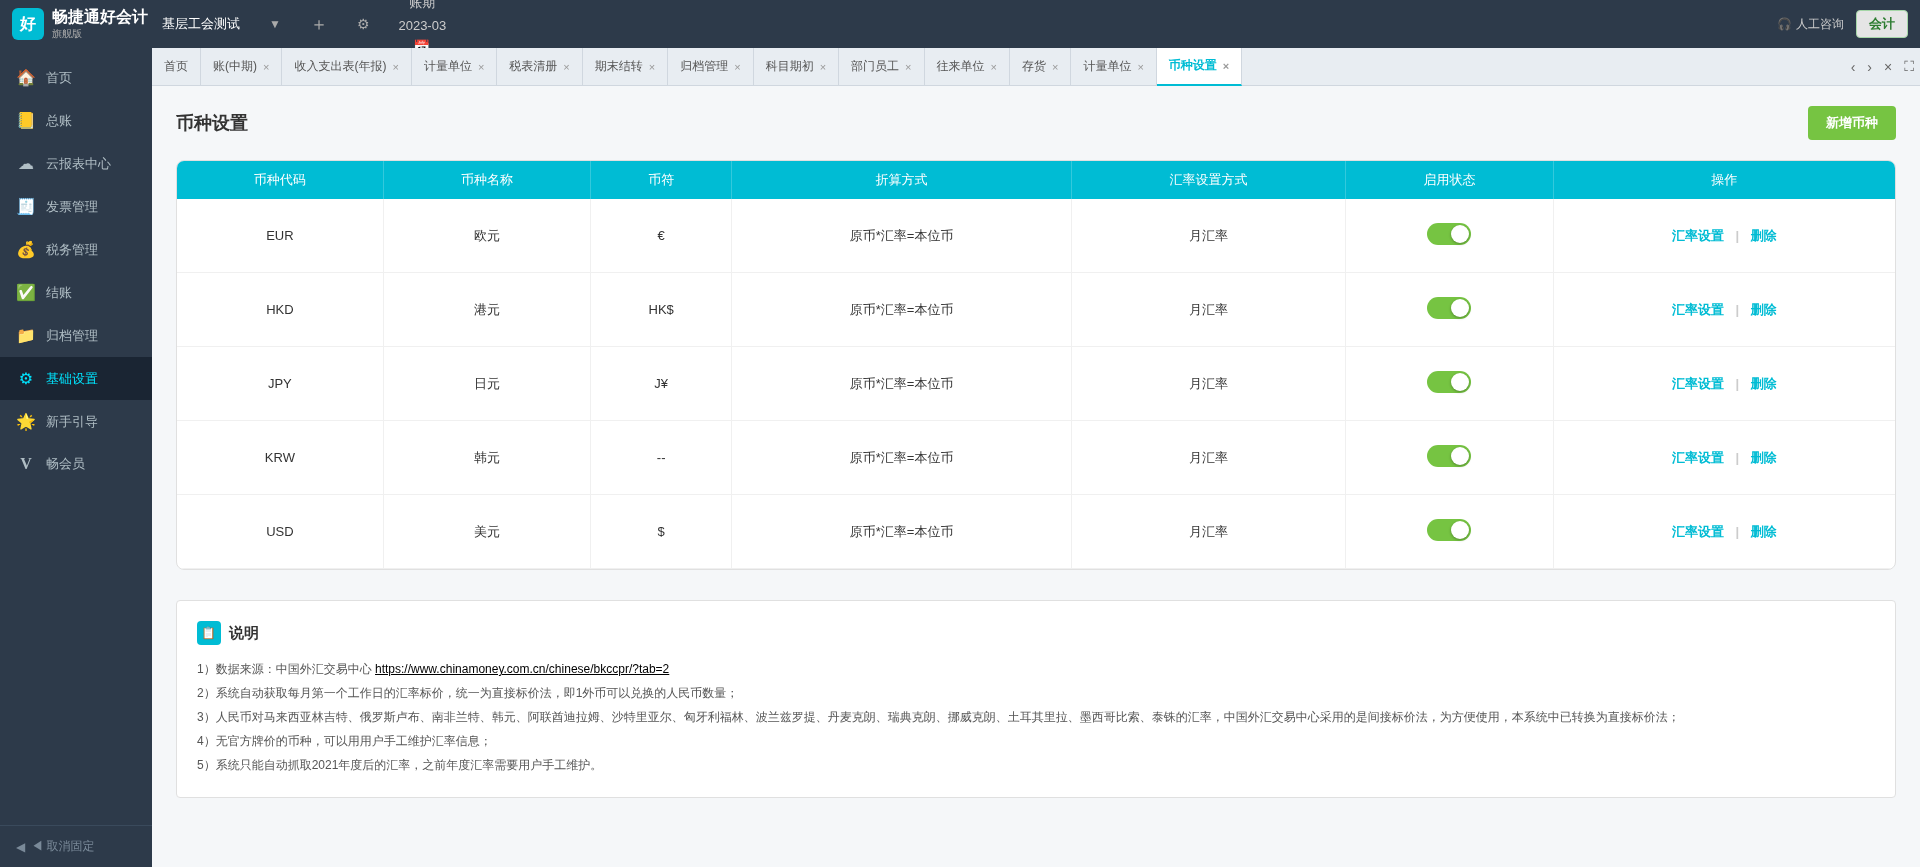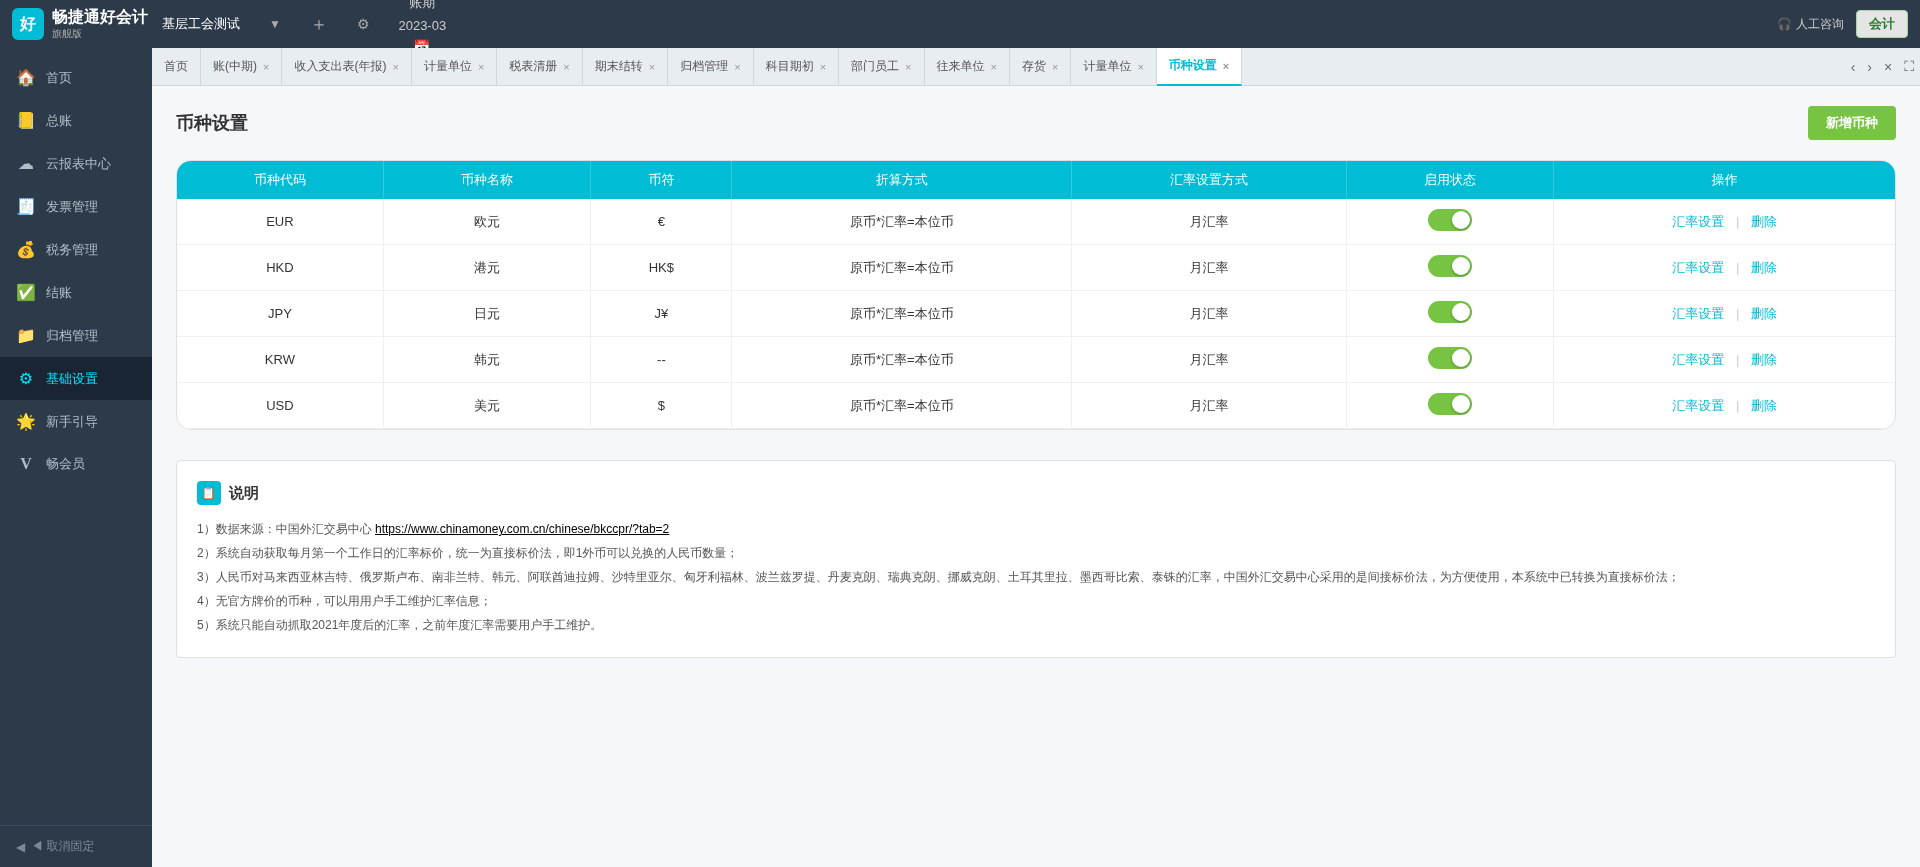--- a/index.html
+++ b/index.html
@@ -48,28 +48,28 @@
     .tab-spacer { flex: 1; }
 
     
     .page-content { flex: 1; overflow-y: auto; background: #f5f7f9; padding: 20px 24px; }
 
     
     .page-title { font-size: 18px; font-weight: bold; color: #333; margin-bottom: 20px; display: flex; align-items: center; justify-content: space-between; }
     .new-currency-btn { background: #76c442; color: white; border: none; border-radius: 4px; padding: 8px 18px; font-size: 13px; cursor: pointer; font-weight: bold; }
 
     
-    .table-container { background: white; border-radius: 15px; overflow: hidden; border: 1px solid #e0e0e0; margin-bottom: 30px; }
+    .table-container { background: white; border-radius: 8px; overflow: hidden; border: 1px solid #e0e0e0; margin-bottom: 30px; }
     .data-table { width: 100%; border-collapse: collapse; }
     .data-table thead tr { background: #00bcd4; }
     .data-table thead th { color: white; padding: 10px 14px; font-size: 13px; font-weight: normal; text-align: center; border-right: 1px solid rgba(255,255,255,0.2); }
     .data-table thead th:last-child { border-right: none; }
     .data-table tbody tr { border-bottom: 1px solid #f0f0f0; }
-    .data-table tbody td { padding: 10px 14px; text-align: center; font-size: 13px; color: #333; border-right: 1px solid #f0f0f0; }
-    .data-table tbody td:last-child { border-right: none; }
+    .data-table tbody td { padding: 24px 14px; text-align: center; font-size: 13px; color: #333; border-right: 1px solid #f0f0f0; }
+    .data-table tbody td:last-child { border-right: none; font-weight: bold; }
 
     
     .toggle-switch { display: inline-flex; align-items: center; }
     .toggle-track { width: 44px; height: 22px; background: #76c442; border-radius: 11px; position: relative; cursor: pointer; }
     .toggle-thumb { width: 18px; height: 18px; background: white; border-radius: 50%; position: absolute; top: 2px; right: 2px; box-shadow: 0 1px 3px rgba(0,0,0,0.3); }
 
     
     .action-link { color: #00bcd4; cursor: pointer; font-size: 13px; text-decoration: none; }
     .action-sep { color: #ccc; margin: 0 8px; }
 

